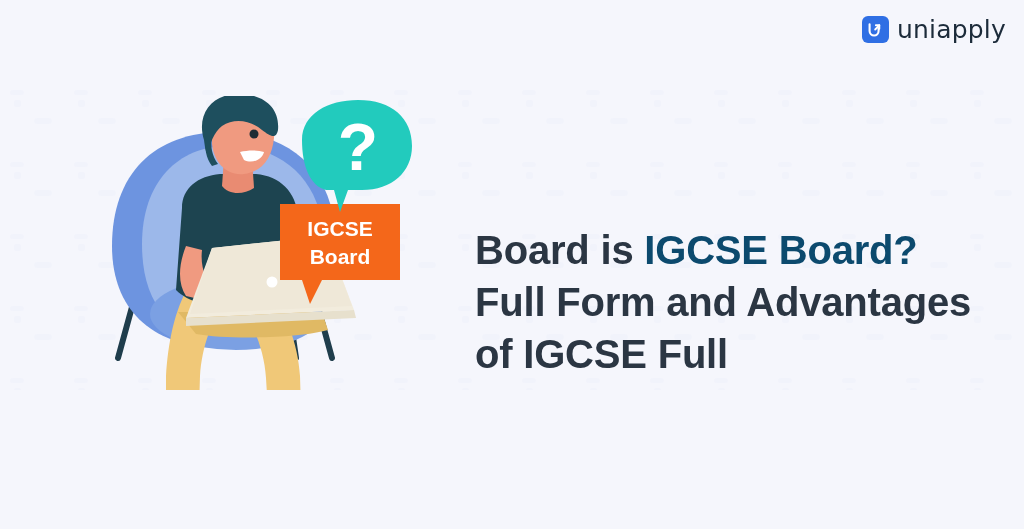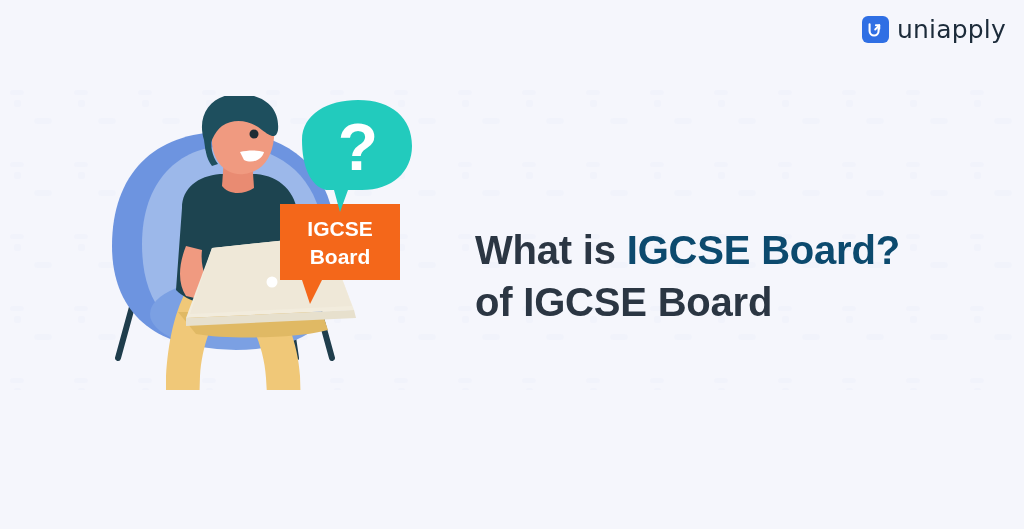--- a/index.html
+++ b/index.html
@@ -180,17 +180,18 @@
 
     <g>
       <path d="M216 44 C216 18 242 4 272 4 C306 4 326 22 326 50
                C326 76 306 94 276 94 L262 94 L254 116 L248 94 L240 94
                C224 90 216 70 216 44 Z" fill="#22cbbd"></path>
       <text x="272" y="74" text-anchor="middle" font-family="Liberation Sans, sans-serif" font-size="66" font-weight="bold" fill="#ffffff">?</text>
     </g>
   </svg>
 
   <div id="headline">
-    <div class="hl-line"><span>What is </span><span class="hl-accent">IGCSE Board?</span></div>
-    <div class="hl-line">of IGCSE Board</div>
+    <div class="hl-line"><span>Board is </span><span class="hl-accent">IGCSE Board?</span></div>
+    <div class="hl-line">Full Form and Advantages</div>
+    <div class="hl-line">of IGCSE Full</div>
   </div>
 
 </div>
 
 </body></html>

